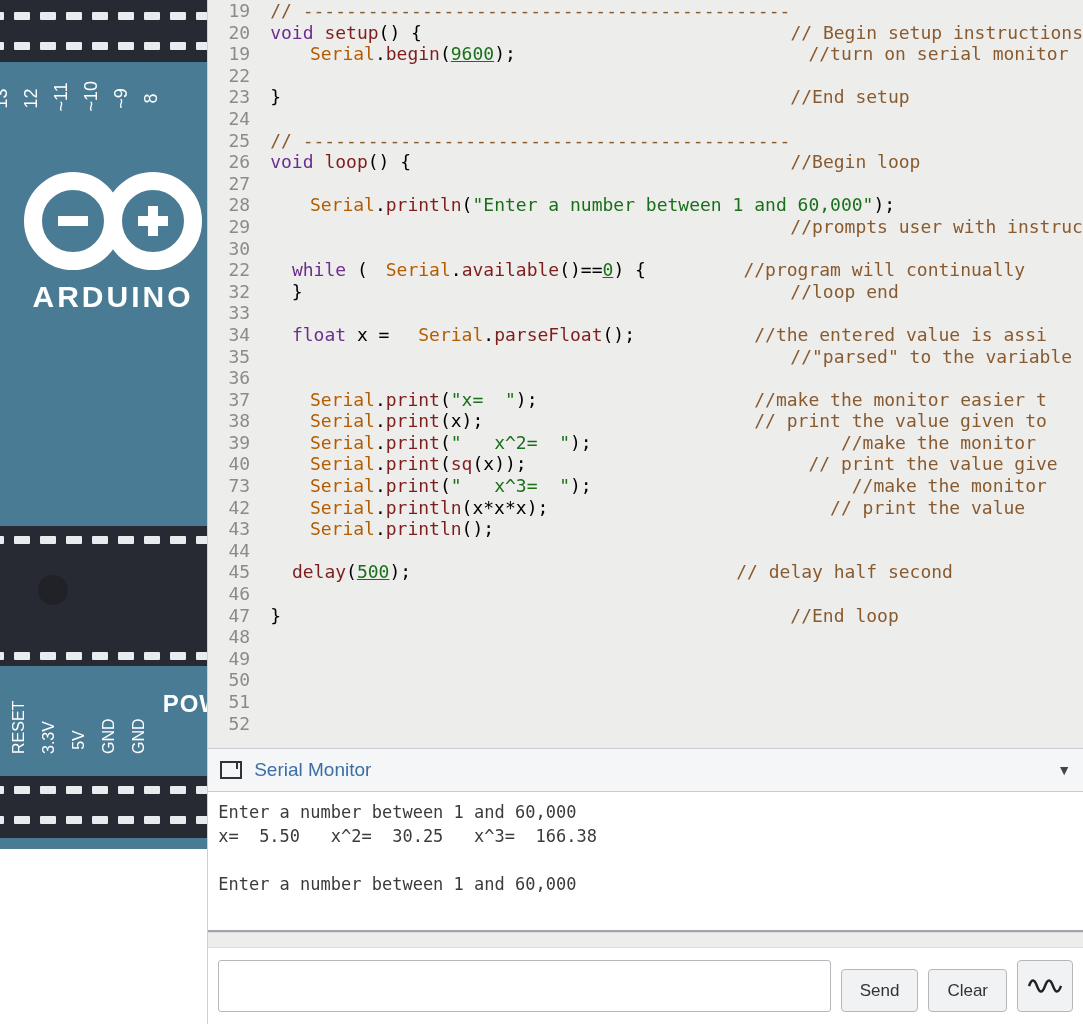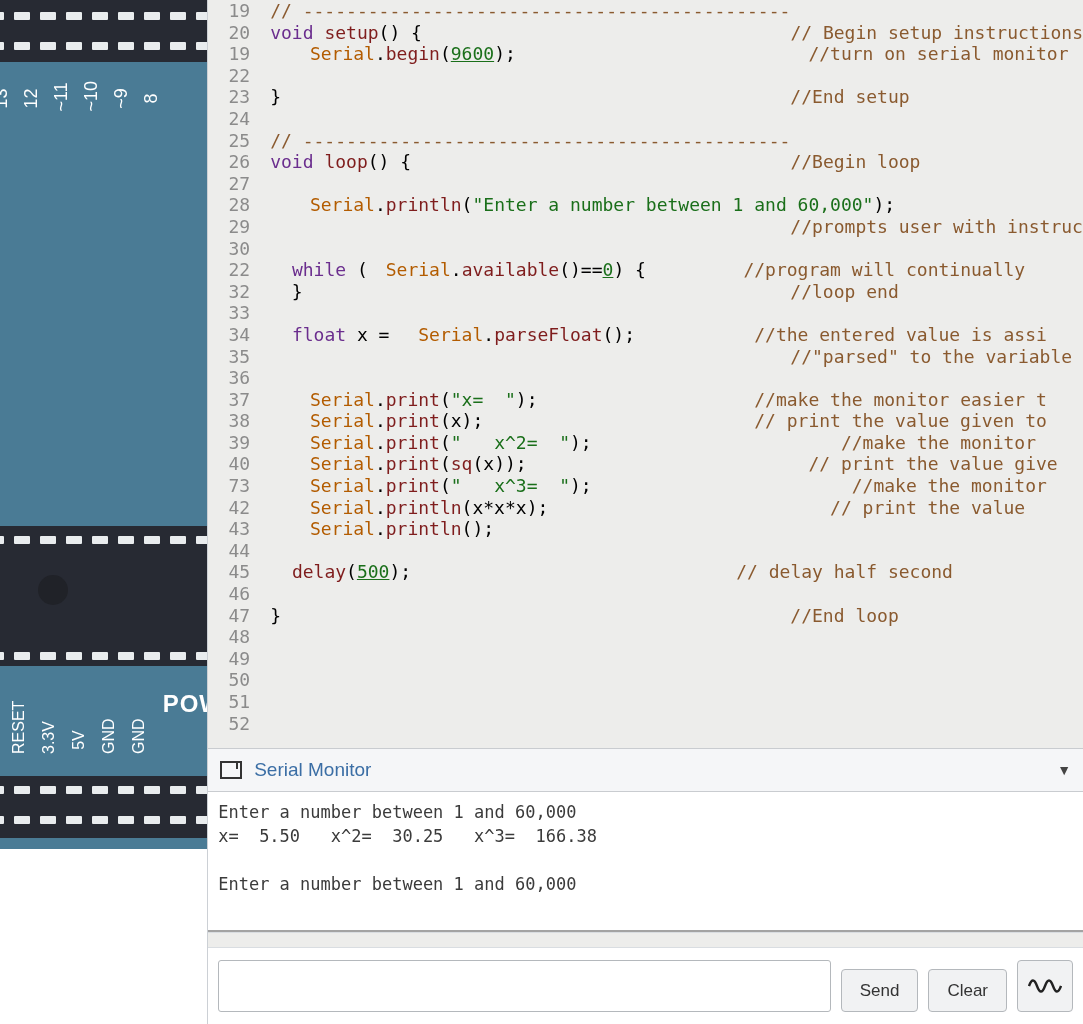--- a/index.html
+++ b/index.html
@@ -98,20 +98,32 @@
 
       <div class="pins-row top-labels" id="top-pins">
           <div class="pin-label">13</div>
           <div class="pin-label">12</div>
           <div class="pin-label">~11</div>
           <div class="pin-label">~10</div>
           <div class="pin-label">~9</div>
           <div class="pin-label">8</div>
         </div>
 
+      <div class="logo-wrap">
+        <svg class="logo" width="190" height="110" viewBox="0 0 190 110">
+          <g fill="none" stroke="#fff" stroke-width="18">
+            <circle cx="55" cy="55" r="40"></circle>
+              <circle cx="135" cy="55" r="40"></circle>
+          </g>
+          <rect x="40" y="50" width="30" height="10" fill="#fff"></rect>
+          <rect x="120" y="50" width="30" height="10" fill="#fff"></rect>
+          <rect x="130" y="40" width="10" height="30" fill="#fff"></rect>
+        </svg>
+        <div class="logo-text">ARDUINO</div>
+      </div>
 
       <div class="header-strip header-mid"></div>
       <div class="dashes m1">
           <div class="dash"></div>
           <div class="dash"></div>
           <div class="dash"></div>
           <div class="dash"></div>
           <div class="dash"></div>
           <div class="dash"></div>
           <div class="dash"></div>

